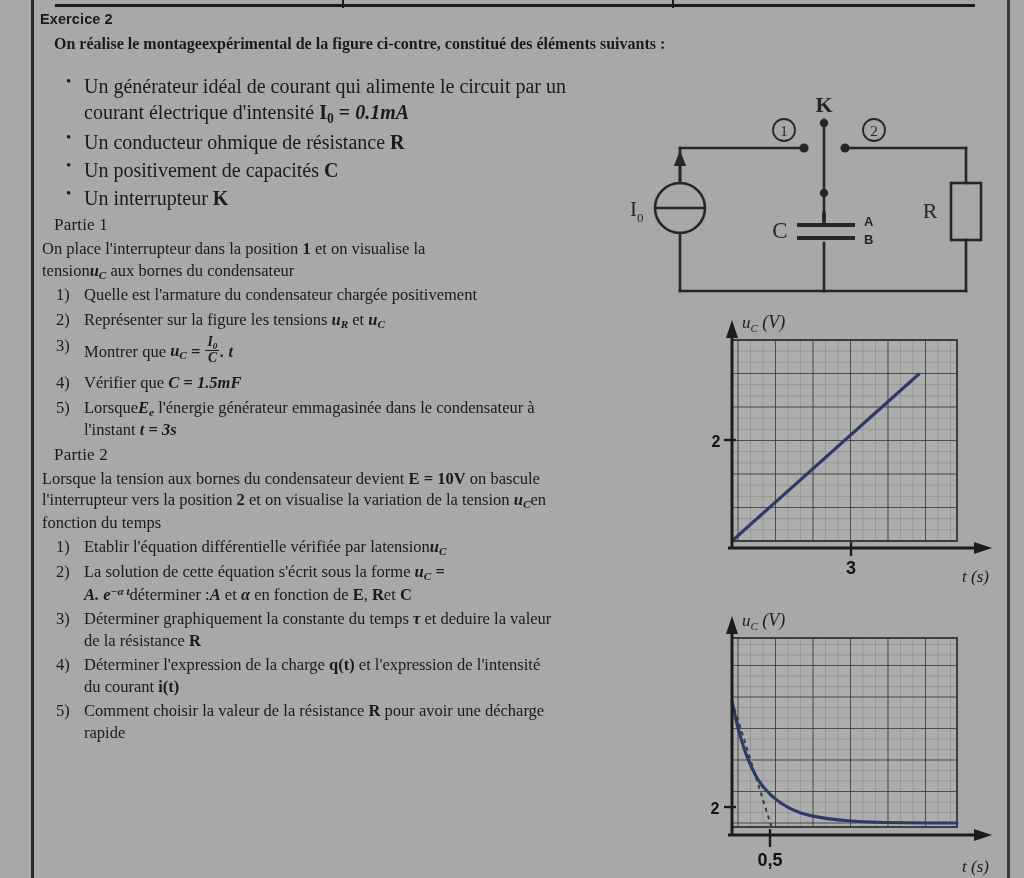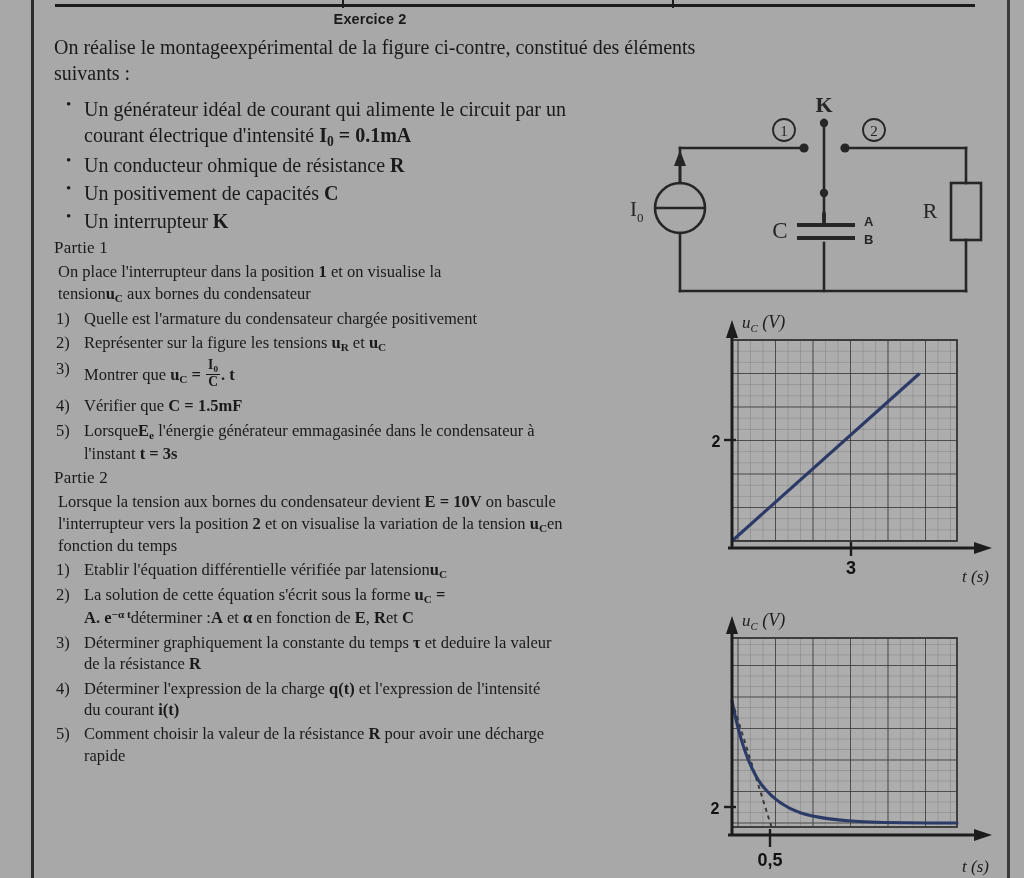--- a/index.html
+++ b/index.html
@@ -19,33 +19,33 @@
   .vrule-right { position:absolute; left:1007px;top:0;   width:3px; height:878px; background:#3a3a3a; }
   .table-top   { position:absolute; left:55px; top:4px; width:920px; height:3px; background:#1c1c1c; }
   .table-seg1  { position:absolute; left:342px; top:0px; width:2px; height:8px; background:#1c1c1c; }
   .table-seg2  { position:absolute; left:672px; top:0px; width:2px; height:8px; background:#1c1c1c; }
 
   
   #text-col {
     position:absolute; left:40px; top:10px; width:660px;
     font-size:16.5px; line-height:1.30;
   }
-  .ex-title { font-family:"Liberation Sans", sans-serif; font-weight:bold; font-size:14.5px; letter-spacing:.1px; margin-bottom:5px;text-align:center; }
-  .lead { margin-left:14px; margin-bottom:10px; font-size:20px; }
+  .ex-title { font-family:"Liberation Sans", sans-serif; font-weight:bold; font-size:14.5px; letter-spacing:.1px; margin-bottom:5px; }
+  .lead { margin-left:14px; margin-bottom:18px; font-size:16px;font-weight:bold; }
   ul.bullets { list-style:none; margin:0 0 2px 0; padding:0; }
   ul.bullets li { position:relative; padding-left:44px; margin-bottom:2px; font-size:20px; }
   ul.bullets li:before { content:"\2022"; position:absolute; left:26px; top:-1px; font-size:15px; }
   .partie { font-size:17px; margin:3px 0 2px 14px; letter-spacing:.2px; }
-  .para { margin-left:18px; font-size:16.5px; }
+  .para { margin-left:2px; font-size:16.5px; }
   ol.qs { list-style:none; margin:2px 0 0 0; padding:0; }
   ol.qs > li { position:relative; padding-left:44px; margin-bottom:3px; font-size:16.5px; }
   ol.qs > li > .num { position:absolute; left:16px; top:0; }
   .cont { display:block; padding-left:0; }
   b, .bf { font-weight:bold; }
-  .bi { font-weight:bold; }
+  .bi { font-weight:bold; font-style:italic; }
   sub { font-size:.68em; vertical-align:-.28em; }
   sup { font-size:.68em; vertical-align:.45em; }
   .frac { display:inline-block; vertical-align:-.45em; text-align:center; font-size:.82em; line-height:1.02; margin:0 1px; }
   .frac .n { display:block; border-bottom:1.4px solid #1a1a1a; padding:0 2px; }
   .frac .d { display:block; padding:0 2px; }
 
   
   #circuit { position:absolute; left:612px; top:88px; width:400px; height:220px; }
   #circuit svg { display:block; }
 

